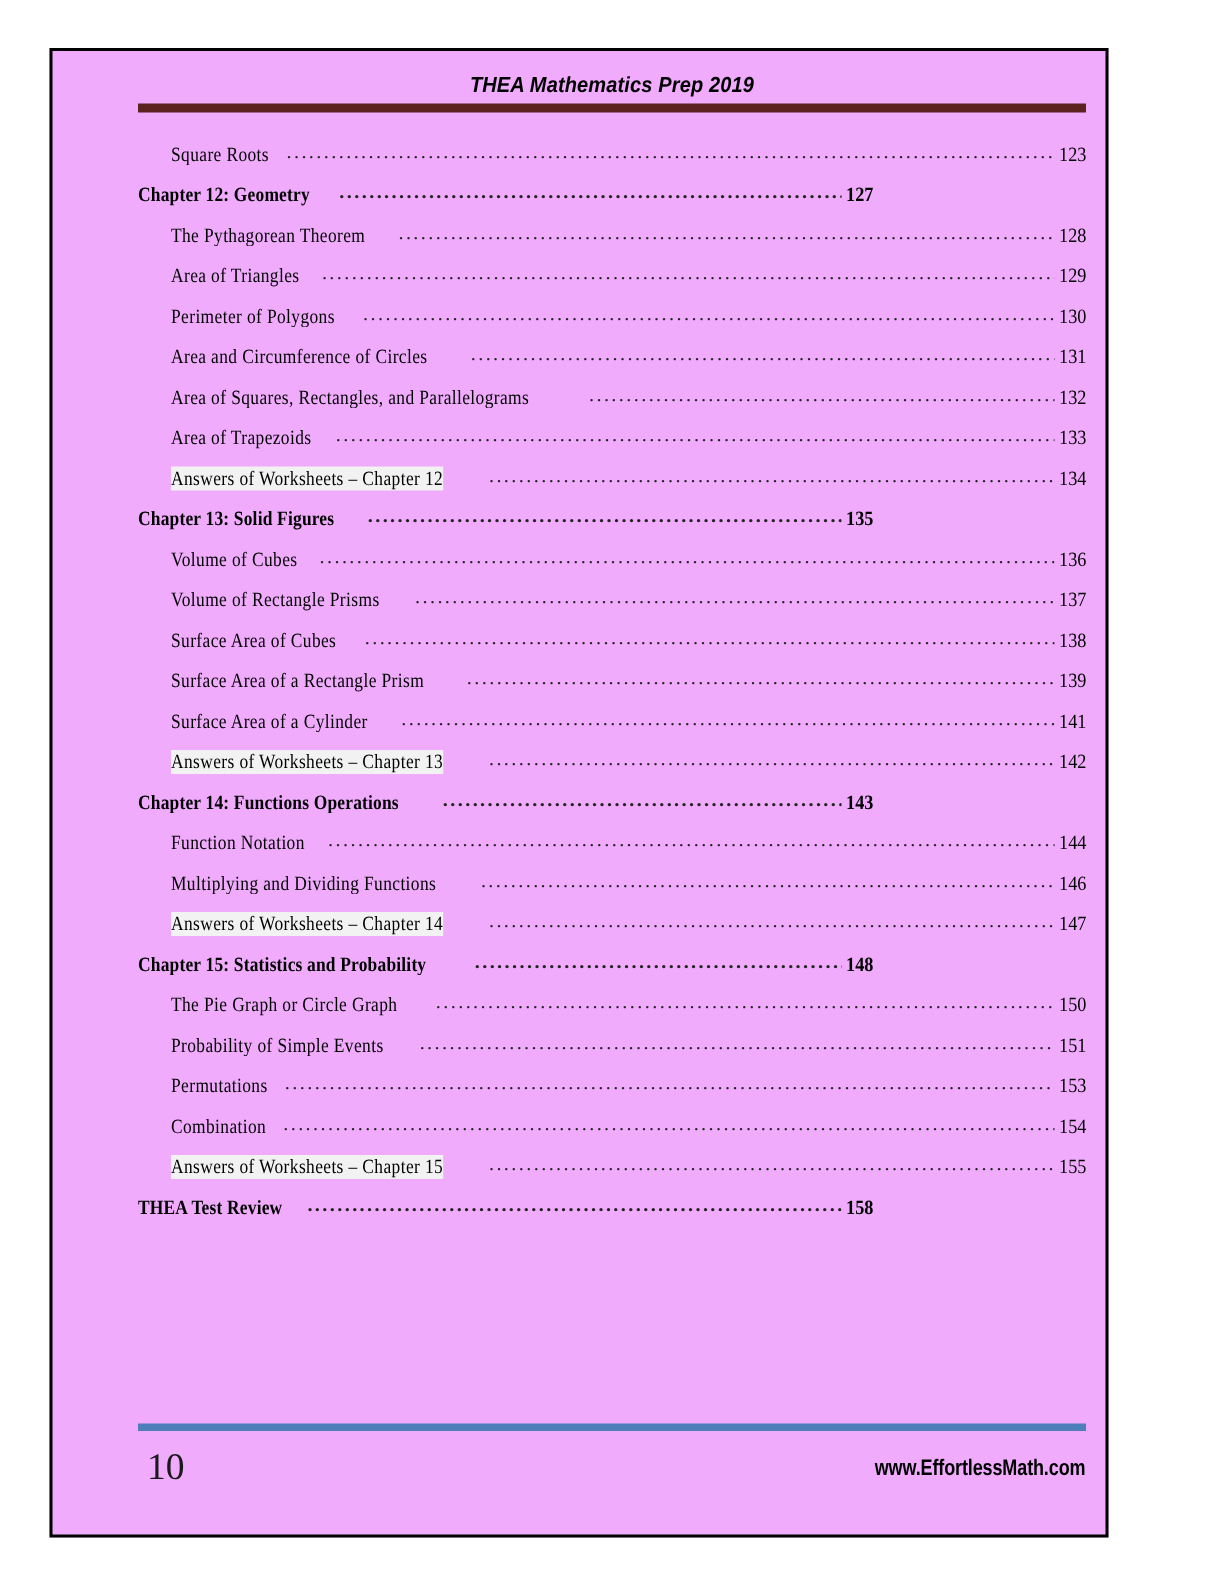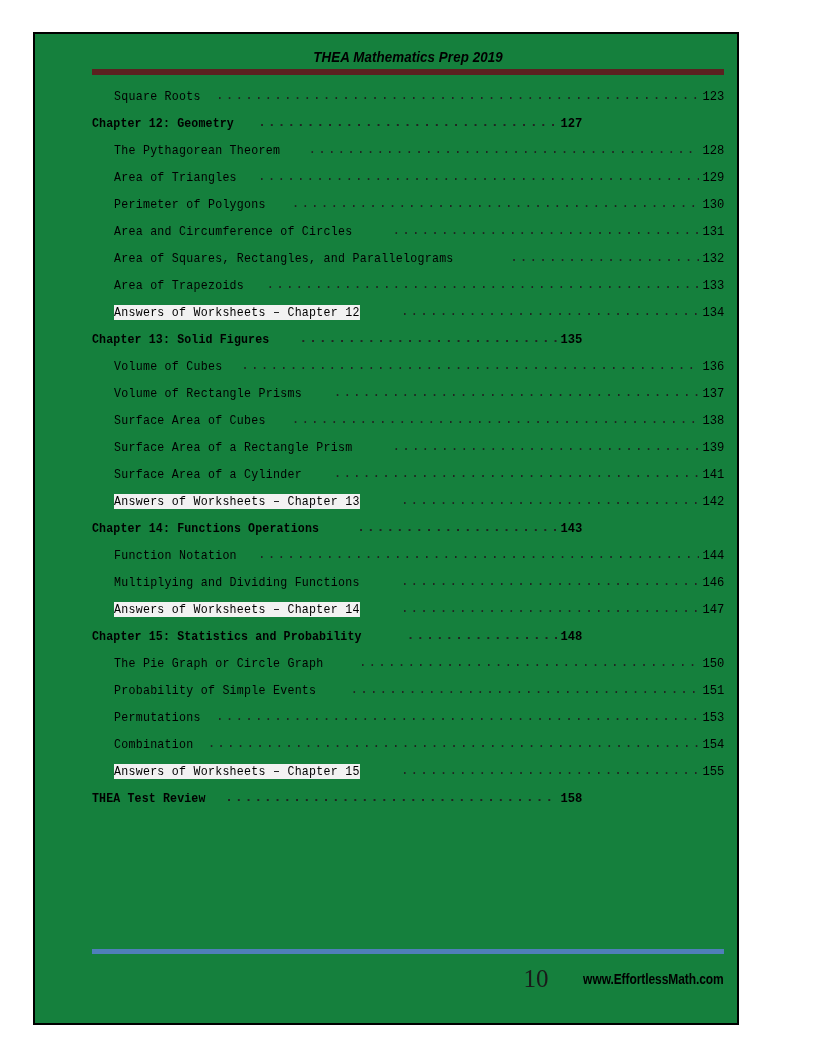--- a/index.html
+++ b/index.html
@@ -13,21 +13,21 @@
     position: relative;
     overflow: hidden;
   }
 
   
   #page-sheet {
     position: absolute;
     left: 33px; top: 32px;
     width: 706px; height: 993px;
     border: 2px solid #000000;
-    background: #15803d;
+    background: #f0abfc;
   }
 
   
   #doc-header {
     position: absolute;
     left: 57px; top: 15px;
     width: 632px;
   }
   #header-title {
     text-align: center;
@@ -51,24 +51,24 @@
   
   #toc {
     position: absolute;
     left: 57px;
     top: 55px;
     width: 632px;
   }
 
   .toc-row {
     display: flex;
-    align-items: flex-start;
+    align-items: center;
     height: 27px;
     white-space: nowrap;
-    font-family: Liberation Mono, monospace;
+    font-family: Liberation Serif, serif;
     color: #000000;
   }
 
   
   .toc-row.level1 {
     font-weight: bold;
     font-size: 13.5px;
     padding-left: 0px;
     width: 490px;
   }
@@ -128,21 +128,21 @@
     width: 632px;
   }
   #footer-rule {
     height: 5px;
     width: 632px;
     background: #4F7FBA;
   }
   #footer-row {
     display: flex;
     align-items: center;
-    justify-content: flex-end;
+    justify-content: space-between;
     margin-top: 8px;
     height: 32px;
   }
   #footer-page-number {
     font-family: "Liberation Serif", serif;
     font-size: 25px;
     color: #1a1a1a;
     padding-left: 6px;
     line-height: 1;
   }

